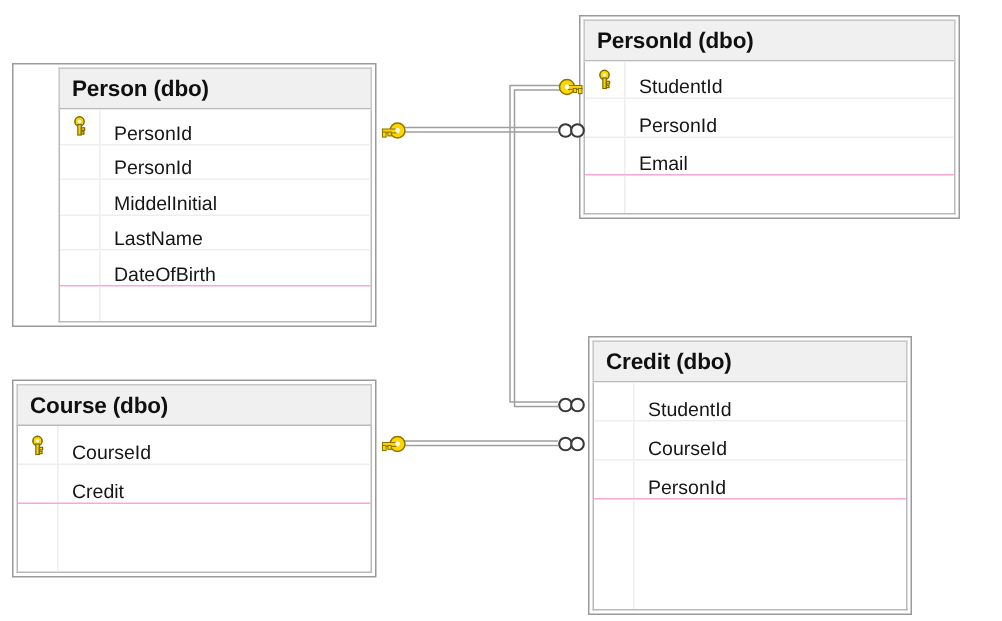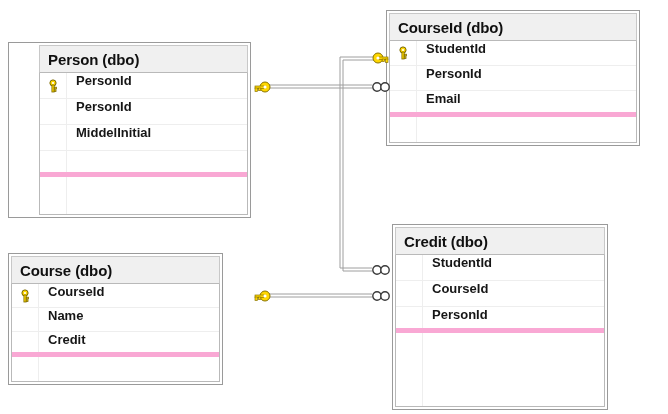--- a/index.html
+++ b/index.html
@@ -50,27 +50,26 @@
     display: flex;
     align-items: center;
     padding-left: 8px;
     font-weight: bold;
     font-size: 15px;
     color: #101010;
     letter-spacing: -0.1px;
   }
   .row {
     display: flex;
-    align-items: flex-start;
+    align-items: flex-end;
     height: 26px;
     border-bottom: 1px solid #eeeeee;
     box-sizing: border-box;
-    font-weight: bold;
-  }
-  .row.last-data { border-bottom: 5px solid #f9a8d4; }
+  }
+  .row.last-data { border-bottom: 1px solid #f9a8d4; }
   .row.filler {
     border-bottom: none;
     flex: 1 1 auto;
   }
   .key-cell {
     width: 27px;
     min-width: 27px;
     height: 100%;
     border-right: 1px solid #eeeeee;
     box-sizing: border-box;
@@ -175,31 +174,36 @@
             <div class="col-name">PersonId</div>
           </div>
           <div class="row">
             <div class="key-cell"></div>
             <div class="col-name">PersonId</div>
           </div>
           <div class="row">
             <div class="key-cell"></div>
             <div class="col-name">MiddelInitial</div>
           </div>
-          <div class="row last-data">
-            <div class="key-cell"></div>
+          <div class="row">
+            <div class="key-cell"></div>
+            <div class="col-name">LastName</div>
+          </div>
+          <div class="row last-data">
+            <div class="key-cell"></div>
+            <div class="col-name">DateOfBirth</div>
           </div>
           <div class="row filler">
             <div class="key-cell"></div>
             <div class="col-name"></div>
           </div>
         </div>
       </div>
       <div class="table-box" style="left: 386px; top: 10px; width: 254px; height: 136px;">
-        <div class="table-header">CourseId (dbo)</div>
+        <div class="table-header">PersonId (dbo)</div>
         <div class="inner" style="display: flex; flex-direction: column;">
           <div class="row">
             <div class="key-cell">
               <svg class="keyicon" viewBox="0 0 14 14">
   <circle cx="7" cy="4" r="3.1" fill="#ffd700" stroke="#7a6800" stroke-width="1"></circle>
   <circle cx="7" cy="4" r="1.1" fill="#ffffff"></circle>
   <rect x="5.9" y="6" width="2.3" height="7" fill="#ffd700" stroke="#7a6800" stroke-width="0.8"></rect>
   <rect x="8.2" y="8.2" width="2.2" height="1.7" fill="#ffd700" stroke="#7a6800" stroke-width="0.8"></rect>
   <rect x="8.2" y="10.8" width="1.8" height="1.6" fill="#ffd700" stroke="#7a6800" stroke-width="0.8"></rect>
 </svg>
@@ -213,39 +217,35 @@
           <div class="row last-data">
             <div class="key-cell"></div>
             <div class="col-name">Email</div>
           </div>
           <div class="row filler">
             <div class="key-cell"></div>
             <div class="col-name"></div>
           </div>
         </div>
       </div>
-      <div class="table-box" style="left: 8px; top: 253px; width: 215px; height: 132px;">
+      <div class="table-box" style="left: 8px; top: 253px; width: 243px; height: 132px;">
         <div class="table-header">Course (dbo)</div>
         <div class="inner" style="display: flex; flex-direction: column;">
           <div class="row">
             <div class="key-cell">
               <svg class="keyicon" viewBox="0 0 14 14">
   <circle cx="7" cy="4" r="3.1" fill="#ffd700" stroke="#7a6800" stroke-width="1"></circle>
   <circle cx="7" cy="4" r="1.1" fill="#ffffff"></circle>
   <rect x="5.9" y="6" width="2.3" height="7" fill="#ffd700" stroke="#7a6800" stroke-width="0.8"></rect>
   <rect x="8.2" y="8.2" width="2.2" height="1.7" fill="#ffd700" stroke="#7a6800" stroke-width="0.8"></rect>
   <rect x="8.2" y="10.8" width="1.8" height="1.6" fill="#ffd700" stroke="#7a6800" stroke-width="0.8"></rect>
 </svg>
             </div>
             <div class="col-name">CourseId</div>
           </div>
-          <div class="row">
-            <div class="key-cell"></div>
-            <div class="col-name">Name</div>
-          </div>
           <div class="row last-data">
             <div class="key-cell"></div>
             <div class="col-name">Credit</div>
           </div>
           <div class="row filler">
             <div class="key-cell"></div>
             <div class="col-name"></div>
           </div>
         </div>
       </div>

